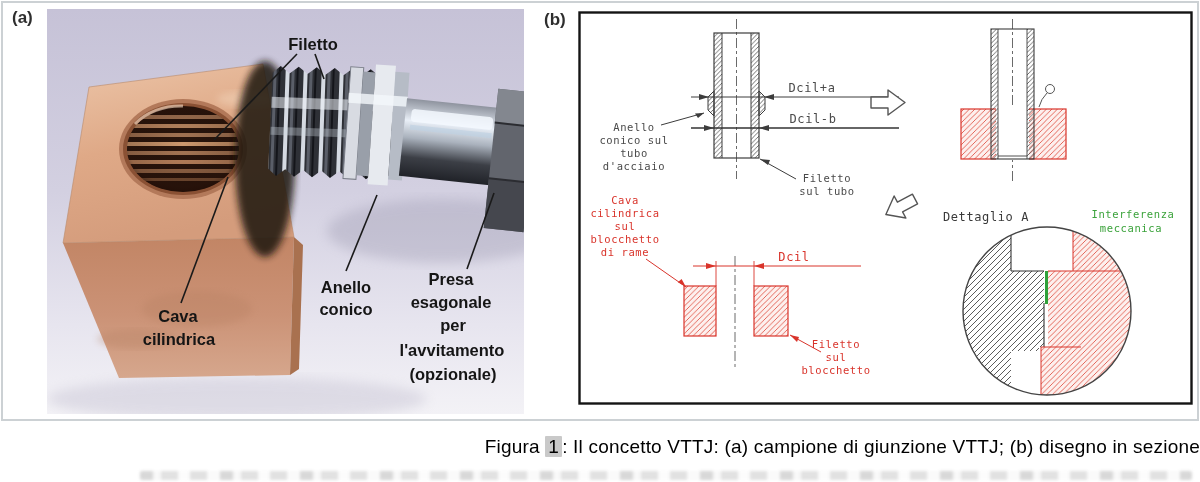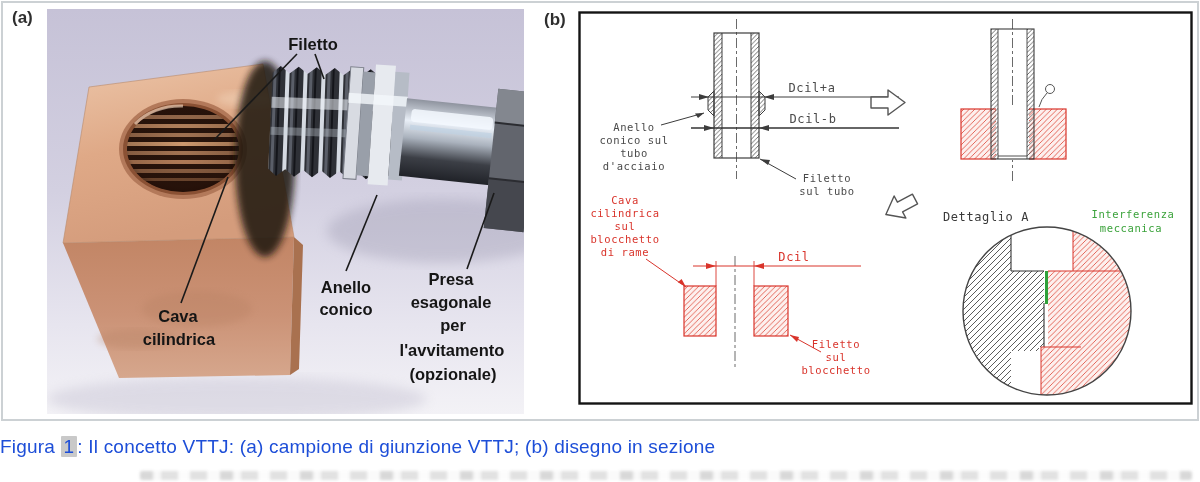--- a/index.html
+++ b/index.html
@@ -6,22 +6,22 @@
   .canvas{position:relative;width:1200px;height:482px;background:#ffffff;overflow:hidden;
           font-family:"Liberation Sans",sans-serif;}
   .figure-box{position:absolute;left:1px;top:1px;width:1194px;height:416px;
               border:2px solid #ccd1d4;background:#ffffff;}
   .panel-label{position:absolute;font-size:17px;font-weight:600;color:#2e2e2e;
                font-family:"Liberation Sans",sans-serif;}
   .panel-label.a{left:9px;top:5px;}
   .panel-label.b{left:541px;top:7px;}
   svg.photo{position:absolute;left:44px;top:6px;}
   svg.drawing{position:absolute;left:575px;top:8px;}
-  .caption{position:absolute;top:436px;left:0;width:1200px;text-align:left;
-           font-size:19px;color:#1d4ed8;letter-spacing:.2px;}
+  .caption{position:absolute;top:436px;left:0;width:1200px;text-align:right;
+           font-size:19px;color:#000000;letter-spacing:.2px;}
   .caption .ref-num{background:#c9c9c9;padding:0 3px;border-radius:1px;}
   .cutoff-strip{position:absolute;left:140px;top:471px;width:1052px;height:9px;
      background:repeating-linear-gradient(90deg,
         rgba(125,125,125,.30) 0 13px, rgba(190,190,190,.10) 13px 21px,
         rgba(140,140,140,.26) 21px 38px, rgba(205,205,205,.07) 38px 50px,
         rgba(130,130,130,.24) 50px 67px, rgba(200,200,200,.09) 67px 80px);
      filter:blur(1.6px);border-radius:2px;}
   .cad{font-family:"DejaVu Sans Mono",monospace;letter-spacing:.6px;}
 </style>
 </head>

